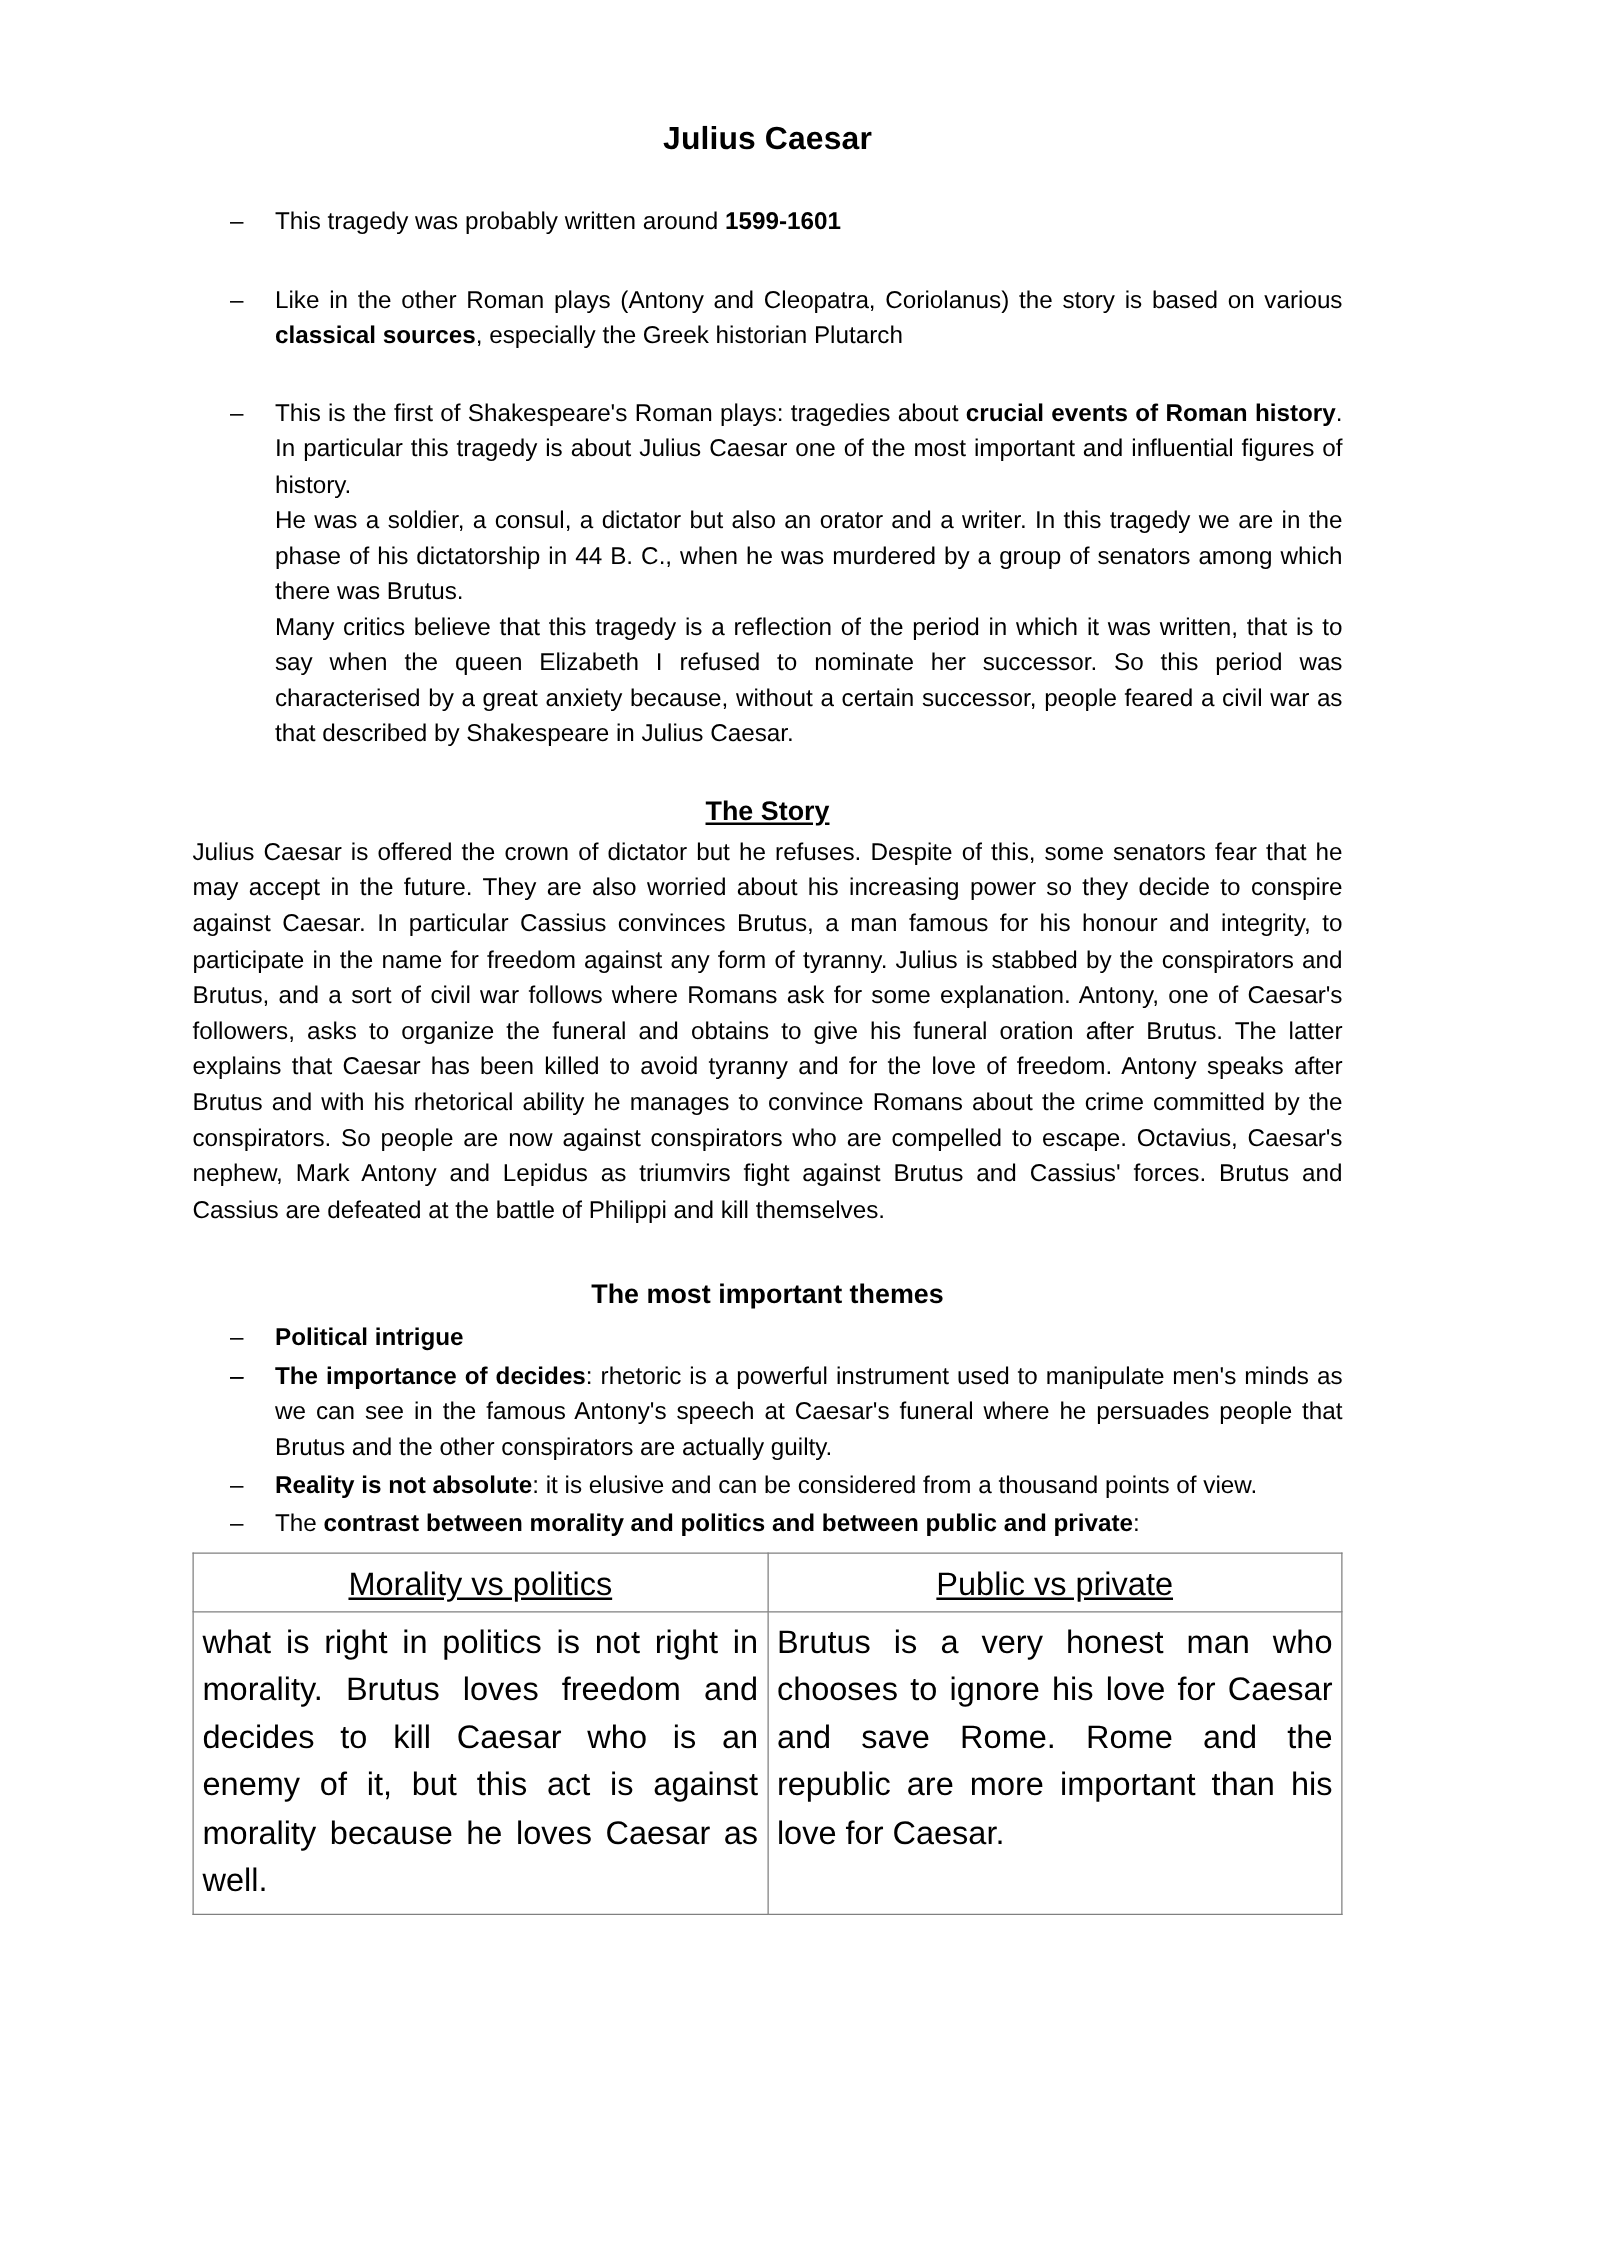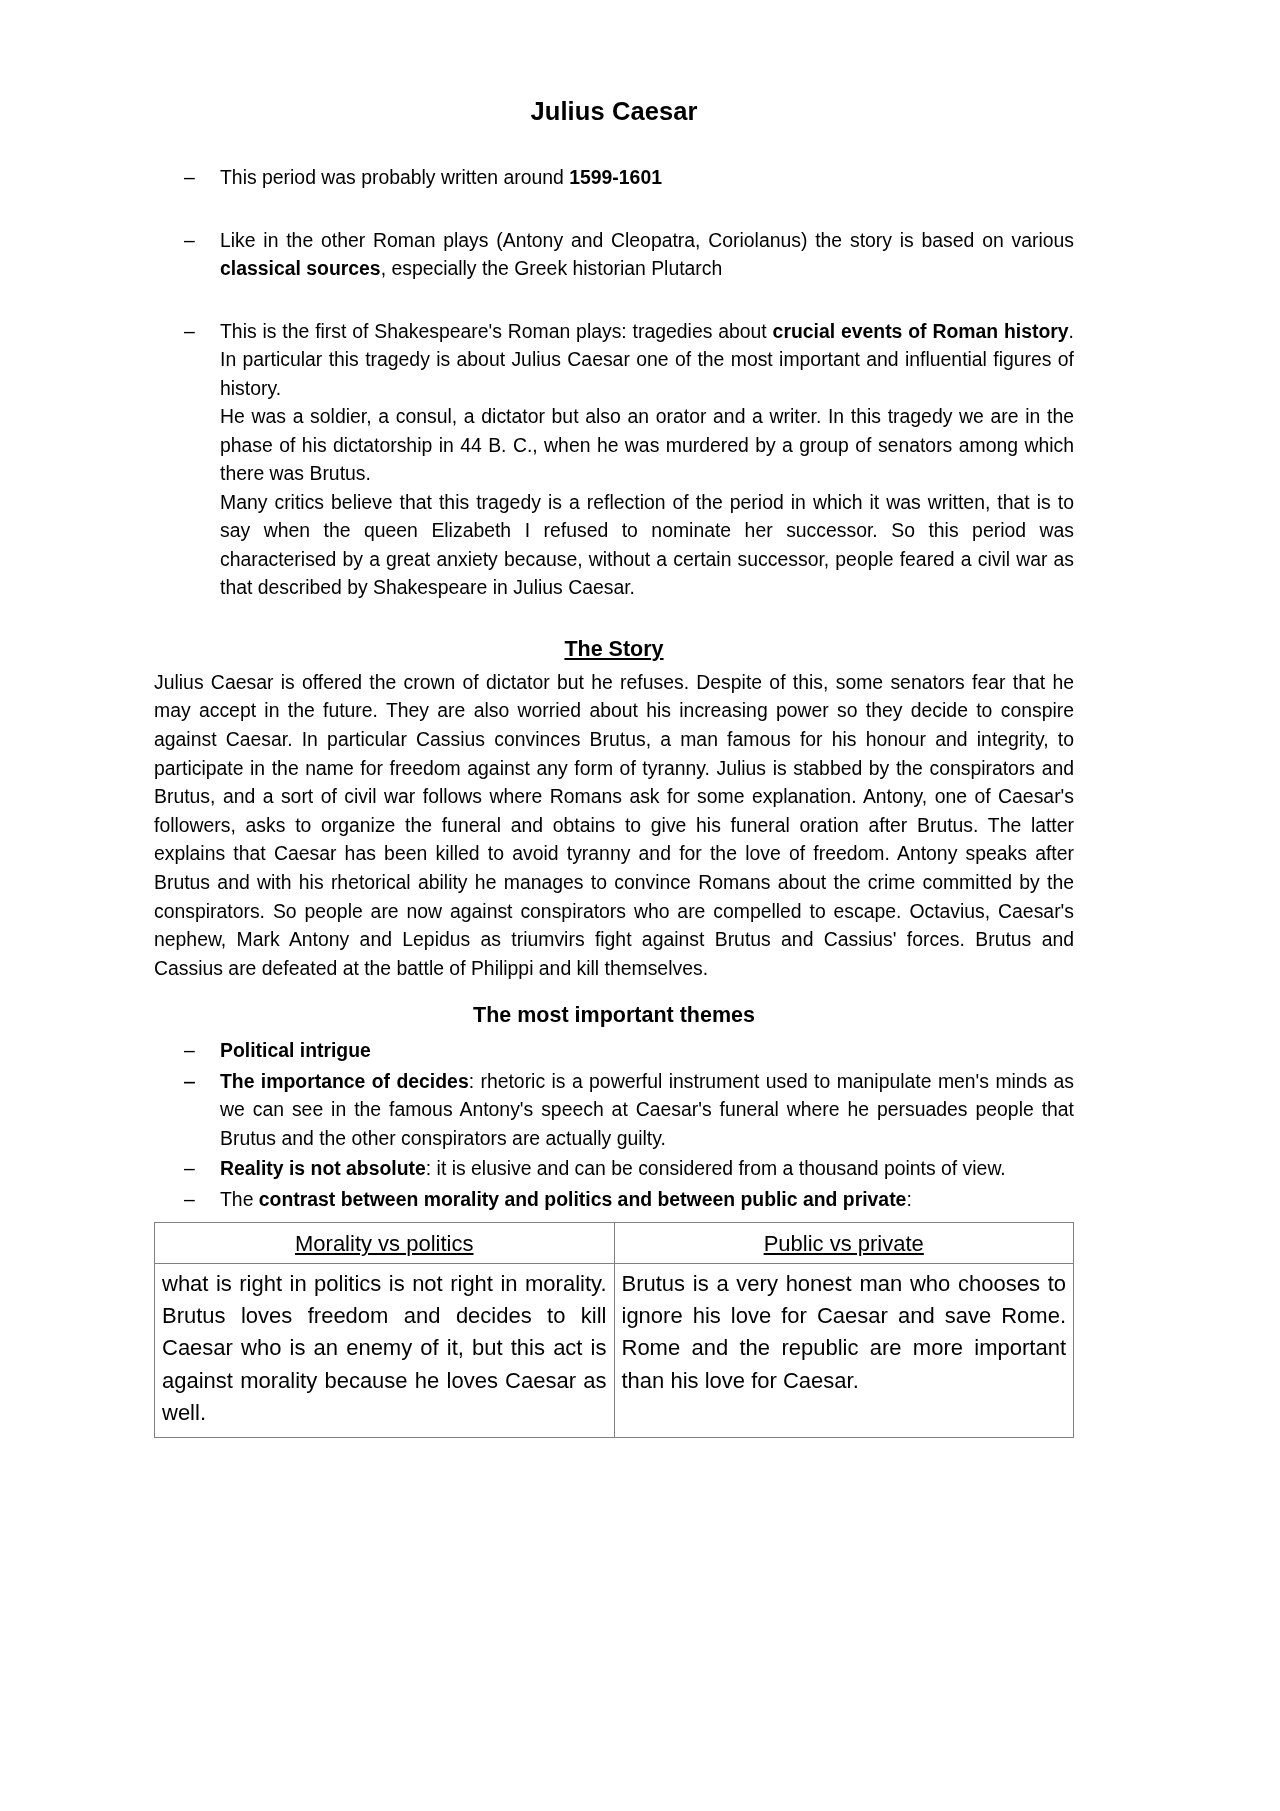--- a/index.html
+++ b/index.html
@@ -85,49 +85,49 @@
   .compare-table {
     border-collapse: collapse;
     width: 100%;
     margin-top: 9px;
     table-layout: fixed;
   }
   .compare-table td {
     border: 1px solid #808080;
     vertical-align: top;
     padding: 4px 7px 8px 7px;
-    font-size: 22px;
+    font-size: 26px;
     line-height: 1.47;
     text-align: justify;
     text-justify: inter-word;
   }
   .compare-table td.head {
     text-align: center;
     padding-bottom: 2px;
     padding-top: 5px;
   }
   .compare-table td.head span {
     text-decoration: underline;
   }
   .story-heading-wrap { margin-top: 34px; text-decoration: underline; }
   .story-body-wrap { margin-top: 4px; }
-  .themes-heading-wrap { margin-top: 20px; }
+  .themes-heading-wrap { margin-top: 40px; }
   .themes-body-wrap { margin-top: 6px; }
 </style>
 </head>
 <body>
 
 <div class="page">
 
   <h1 class="doc-title">Julius Caesar</h1>
 
   <div class="gap-lg"></div>
 
   <ul class="bullet-list" id="top-bullets">
-      <li class="bullet-item"><span class="dash">–</span><span><span>This period was probably written around </span><b>1599-1601</b></span></li>
+      <li class="bullet-item"><span class="dash">–</span><span><span>This tragedy was probably written around </span><b>1599-1601</b></span></li>
       <li class="bullet-item"><span class="dash">–</span><span><span>Like in the other Roman plays (Antony and Cleopatra, Coriolanus) the story is based on various </span><b>classical sources</b><span>, especially the Greek historian Plutarch</span></span></li>
       <li class="bullet-item"><span class="dash">–</span><span><span>This is the first of Shakespeare's Roman plays: tragedies about </span><b>crucial events of Roman history</b><span>. In particular this tragedy is about Julius Caesar one of the most important and influential figures of history.</span></span><span class="sub-line">He was a soldier, a consul, a dictator but also an orator and a writer. In this tragedy we are in the phase of his dictatorship in 44 B. C., when he was murdered by a group of senators among which there was Brutus.</span><span class="sub-line">Many critics believe that this tragedy is a reflection of the period in which it was written, that is to say when the queen Elizabeth I refused to nominate her successor. So this period was characterised by a great anxiety because, without a certain successor, people feared a civil war as that described by Shakespeare in Julius Caesar.</span></li>
     </ul>
 
   <div class="story-heading-wrap">
     <h3 class="section-heading">The Story</h3>
   </div>
   <div class="story-body-wrap">
     <p class="story-para">Julius Caesar is offered the crown of dictator but he refuses. Despite of this, some senators fear that he may accept in the future. They are also worried about his increasing power so they decide to conspire against Caesar. In particular Cassius convinces Brutus, a man famous for his honour and integrity, to participate in the name for freedom against any form of tyranny. Julius is stabbed by the conspirators and Brutus, and a sort of civil war follows where Romans ask for some explanation. Antony, one of Caesar's followers, asks to organize the funeral and obtains to give his funeral oration after Brutus. The latter explains that Caesar has been killed to avoid tyranny and for the love of freedom. Antony speaks after Brutus and with his rhetorical ability he manages to convince Romans about the crime committed by the conspirators. So people are now against conspirators who are compelled to escape. Octavius, Caesar's nephew, Mark Antony and Lepidus as triumvirs fight against Brutus and Cassius' forces. Brutus and Cassius are defeated at the battle of Philippi and kill themselves.</p>
   </div>

